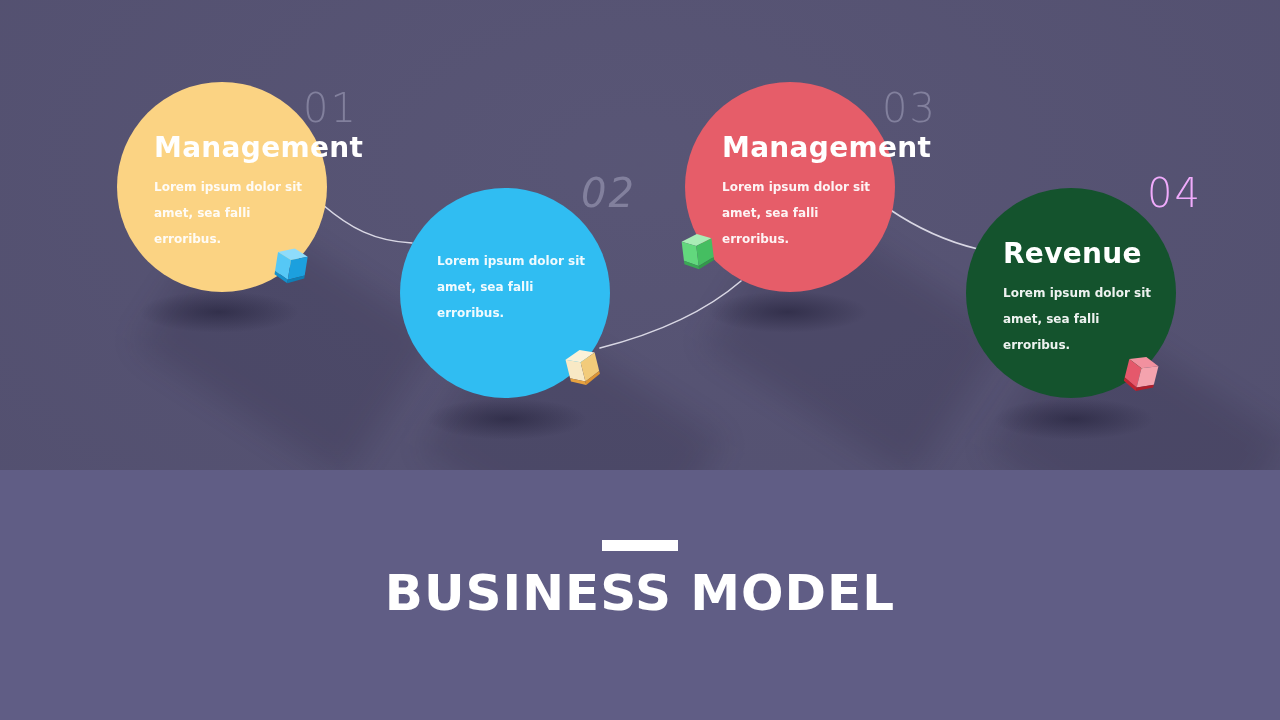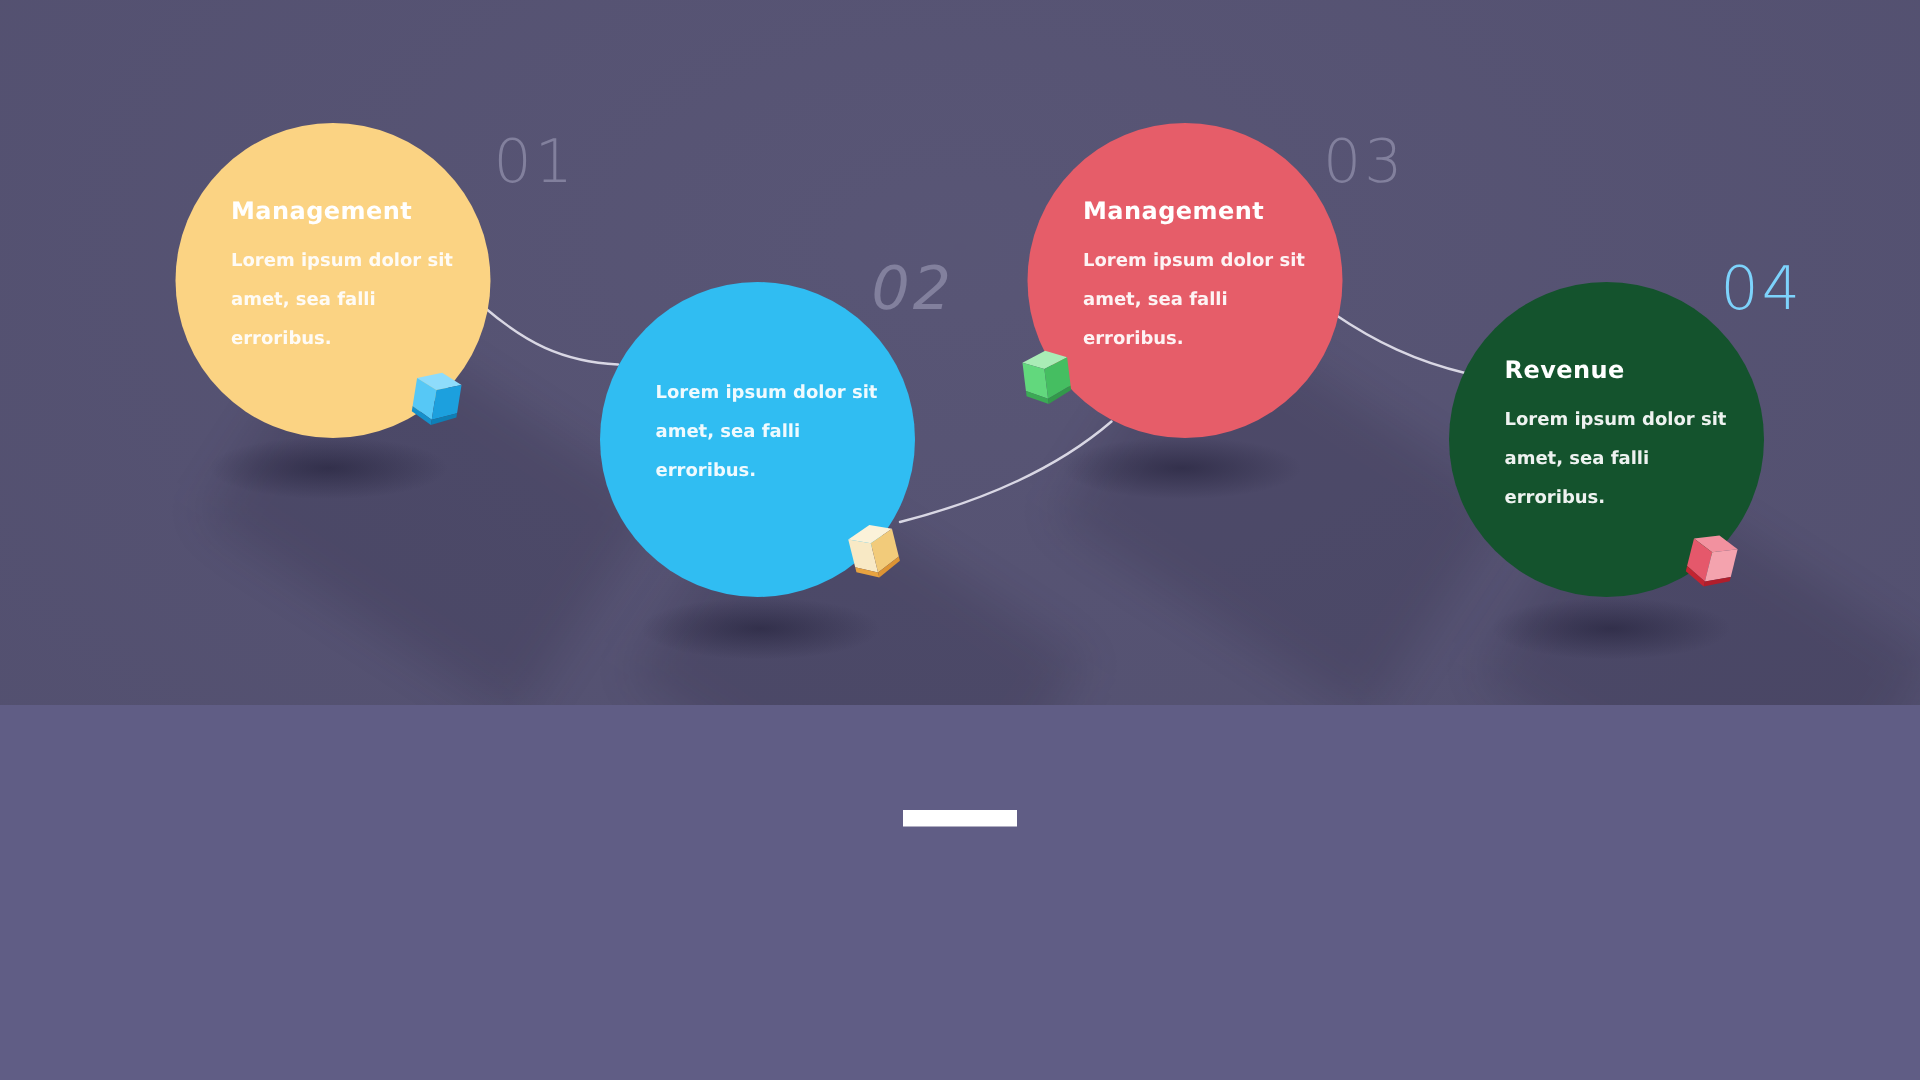--- a/index.html
+++ b/index.html
@@ -17,26 +17,26 @@
     background:radial-gradient(closest-side, rgba(26,24,48,0.50), rgba(26,24,48,0) 80%);}
   #g1{left:119px;top:286px;} #g2{left:407px;top:393px;} #g3{left:688px;top:286px;} #g4{left:974px;top:393px;}
   .cast{position:absolute;width:250px;height:175px;background:rgba(22,20,42,0.16);
     filter:blur(16px);transform-origin:0 0;transform:rotate(33deg);z-index:1;}
   #cs1{left:230px;top:198px;} #cs2{left:515px;top:304px;} #cs3{left:798px;top:198px;} #cs4{left:1080px;top:304px;}
   
   #connectors{position:absolute;left:0;top:0;z-index:2;}
   #connectors path{fill:none;stroke-width:1.6px;stroke-linecap:round;}
   
   .stepnum{position:absolute;z-index:2;font-size:40px;font-weight:300;letter-spacing:2px;line-height:1;}
-  #n1{left:329px;top:88px;} #n2{left:581px;top:173px;font-style:italic;} #n3{left:882px;top:88px;} #n4{left:1147px;top:173px;}
+  #n1{left:303px;top:88px;} #n2{left:581px;top:173px;font-style:italic;} #n3{left:882px;top:88px;} #n4{left:1147px;top:173px;}
   
   .circle{position:absolute;width:210px;height:210px;border-radius:50%;z-index:4;
     box-sizing:border-box;padding:50px 0 0 37px;color:#ffffff;}
   #c1{left:117px;top:82px;} #c2{left:400px;top:188px;} #c3{left:685px;top:82px;} #c4{left:966px;top:188px;}
-  .circle h3{margin:0;font-size:16px;font-weight:700;letter-spacing:.3px;line-height:1.15;}
+  .circle h3{margin:0;font-size:28px;font-weight:700;letter-spacing:.3px;line-height:1.15;}
   .circle p{margin:10px 0 0;font-size:12px;font-weight:700;line-height:26px;width:166px;opacity:.93;}
   
   .cube{position:absolute;z-index:5;width:40px;height:44px;}
   #cube1{left:270px;top:244px;transform:rotate(9deg);}
   #cube2{left:562px;top:346px;transform:rotate(-14deg);}
   #cube3{left:677px;top:230px;transform:rotate(-7deg);}
   #cube4{left:1120px;top:352px;transform:rotate(14deg);}
   
   .dash{position:absolute;left:602px;top:70px;width:76px;height:11px;background:#ffffff;}
   .slide-title{position:absolute;left:0;top:98px;width:100%;margin:0;text-align:center;
@@ -62,21 +62,21 @@
 
     <svg id="connectors" width="1280" height="470">
       <path d="M 323 205 C 350 228, 374 241, 412 243" style="stroke: rgba(240, 238, 248, 0.85);"></path>
       <path d="M 600 348 C 655 334, 705 312, 741 281" style="stroke: rgba(240, 238, 248, 0.85);"></path>
       <path d="M 889 209 C 917 228, 944 241, 978 249" style="stroke: rgba(240, 238, 248, 0.85);"></path>
     </svg>
 
     <div class="stepnum" id="n1" style="color: rgb(130, 128, 157);">01</div>
     <div class="stepnum" id="n2" style="color: rgb(130, 128, 157);">02</div>
     <div class="stepnum" id="n3" style="color: rgb(130, 128, 157);">03</div>
-    <div class="stepnum" id="n4" style="color: #7dd3fc;">04</div>
+    <div class="stepnum" id="n4" style="color: #f0abfc;">04</div>
 
     <div class="circle" id="c1" style="background: rgb(251, 211, 131);">
       <h3>Management</h3>
       <p>Lorem ipsum dolor sit amet, sea falli erroribus.</p>
     </div>
     <div class="circle" id="c2" style="background: rgb(48, 189, 242);">
       <p>Lorem ipsum dolor sit amet, sea falli erroribus.</p>
     </div>
     <div class="circle" id="c3" style="background: rgb(230, 93, 105);">
       <h3>Management</h3>
@@ -112,15 +112,16 @@
       <polygon points="6,10 22,4 36,10 20,16" style="fill: rgb(242, 145, 159);"></polygon>
       <polygon points="6,10 20,16 20,36 6,29" style="fill: rgb(229, 88, 107);"></polygon>
       <polygon points="20,16 36,10 36,29 20,36" style="fill: rgb(244, 163, 174);"></polygon>
       <polygon points="6,29 20,36 20,39.5 6,32.5" style="fill: rgb(194, 36, 49);"></polygon>
       <polygon points="20,36 36,29 36,32 20,39.5" style="fill: rgb(176, 30, 43);"></polygon>
     </svg>
   </div>
 
   <div class="panel-bottom" style="background: rgb(96, 93, 133);">
     <div class="dash"></div>
+    <h1 class="slide-title">BUSINESS MODEL</h1>
   </div>
 
 </div>
 
 </body></html>

